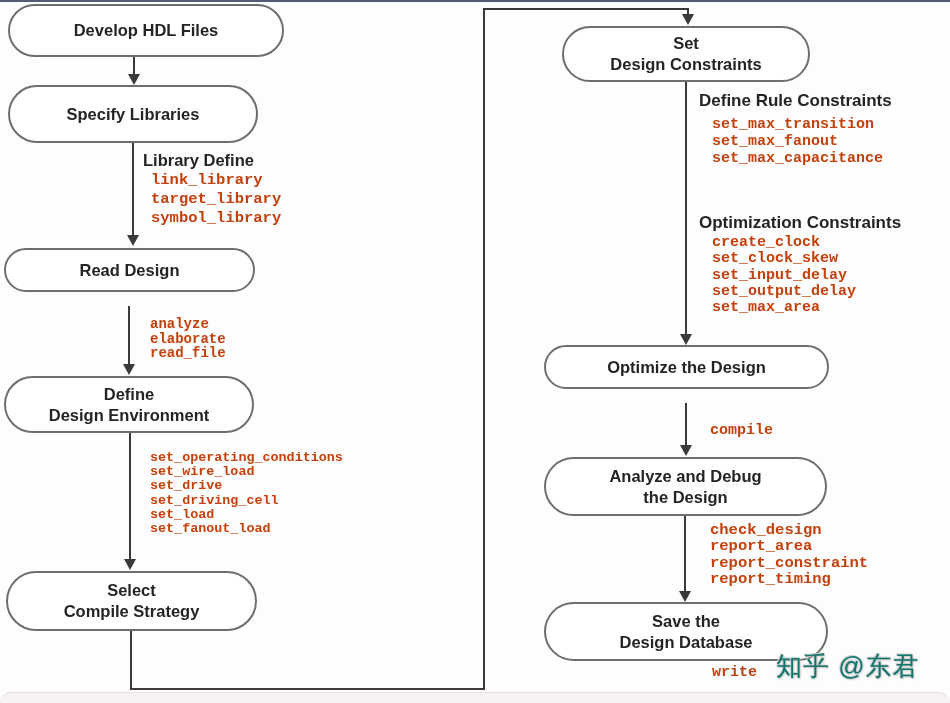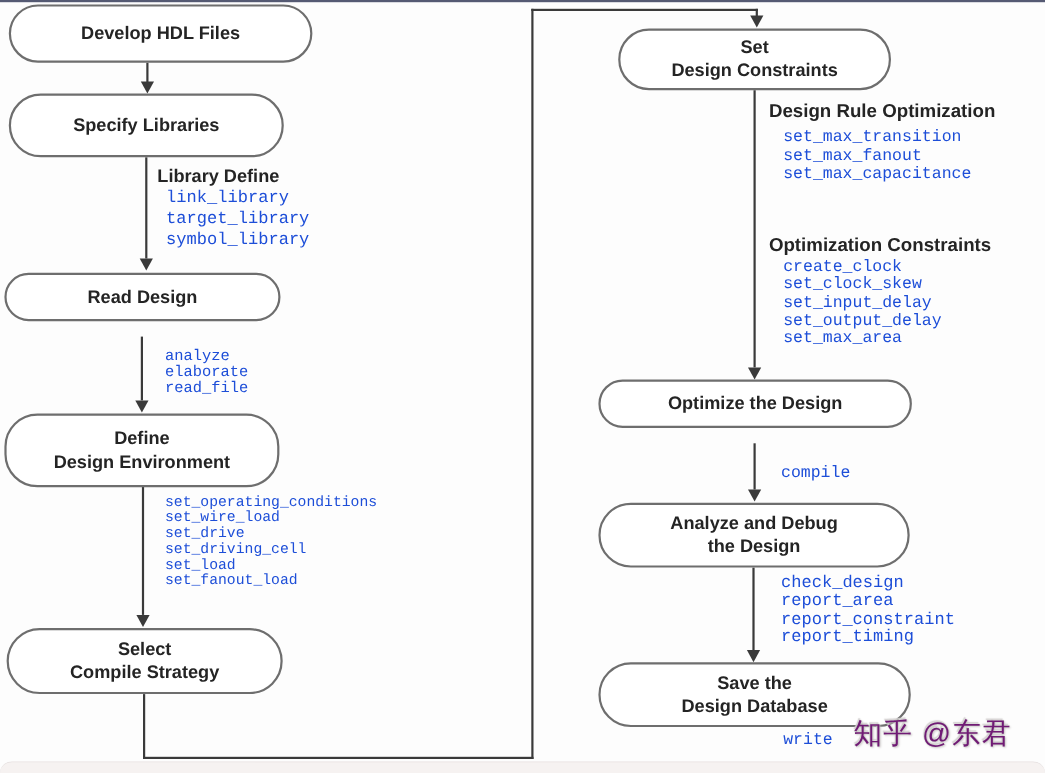--- a/index.html
+++ b/index.html
@@ -63,38 +63,38 @@
   .ann-title{
     position:absolute;
     font-weight:bold;
     color:var(--text);
     font-size:16.5px;
     white-space:nowrap;
   }
   .cmds{
     position:absolute;
     font-family:"Liberation Mono", monospace;
-    font-weight:normal;
-    color:#1d4ed8;
+    font-weight:bold;
+    color:#c2410c;
     white-space:pre-line;
   }
   .plain-ann{
     position:absolute;
     font-family:"Liberation Sans", sans-serif;
     font-weight:400;
     color:#3a3a3a;
     font-size:16px;
     line-height:21px;
     white-space:pre-line;
   }
   .watermark{
     position:absolute;
     left:776px;top:649px;
     font-size:26px;
-    color:#701a75;
+    color:#0f766e;
     letter-spacing:1px;
     text-shadow:0 0 1px #b9b4b4, 1px 1px 2px #c6c2c2, -1px -1px 1px #d5d2d2;
     white-space:nowrap;
   }
 </style>
 </head>
 <body>
 
 <div class="canvas">
 
@@ -134,21 +134,21 @@
   </div>
 
   <div class="node" style="left:8px;top:85px;width:250px;height:58px">
     <span class="lines">Specify Libraries</span>
   </div>
 
   <div class="node" style="left:4px;top:248px;width:251px;height:44px">
     <span class="lines">Read Design</span>
   </div>
 
-  <div class="node" style="left:4px;top:376px;width:250px;height:67px">
+  <div class="node" style="left:4px;top:376px;width:250px;height:57px">
     <span class="lines">Define
 Design Environment</span>
   </div>
 
   <div class="node" style="left:6px;top:571px;width:251px;height:60px">
     <span class="lines">Select
 Compile Strategy</span>
   </div>
 
   <div class="node" style="left:562px;top:26px;width:248px;height:56px">
@@ -180,21 +180,21 @@
 symbol_library</div>
 
   <div class="cmds" style="left:150px;top:451px;font-size:13.4px;line-height:14.2px">set_operating_conditions
 set_wire_load
 set_drive
 set_driving_cell
 set_load
 set_fanout_load</div>
 
 
-  <div class="ann-title" style="left:699px;top:91px;font-size:17px">Design Rule Optimization</div>
+  <div class="ann-title" style="left:699px;top:91px;font-size:17px">Define Rule Constraints</div>
   <div class="cmds" style="left:712px;top:116px;font-size:15px;line-height:17px">set_max_transition
 set_max_fanout
 set_max_capacitance</div>
 
   <div class="ann-title" style="left:699px;top:213px;font-size:17px">Optimization Constraints</div>
   <div class="cmds" style="left:712px;top:235px;font-size:15px;line-height:16.3px">create_clock
 set_clock_skew
 set_input_delay
 set_output_delay
 set_max_area</div>

